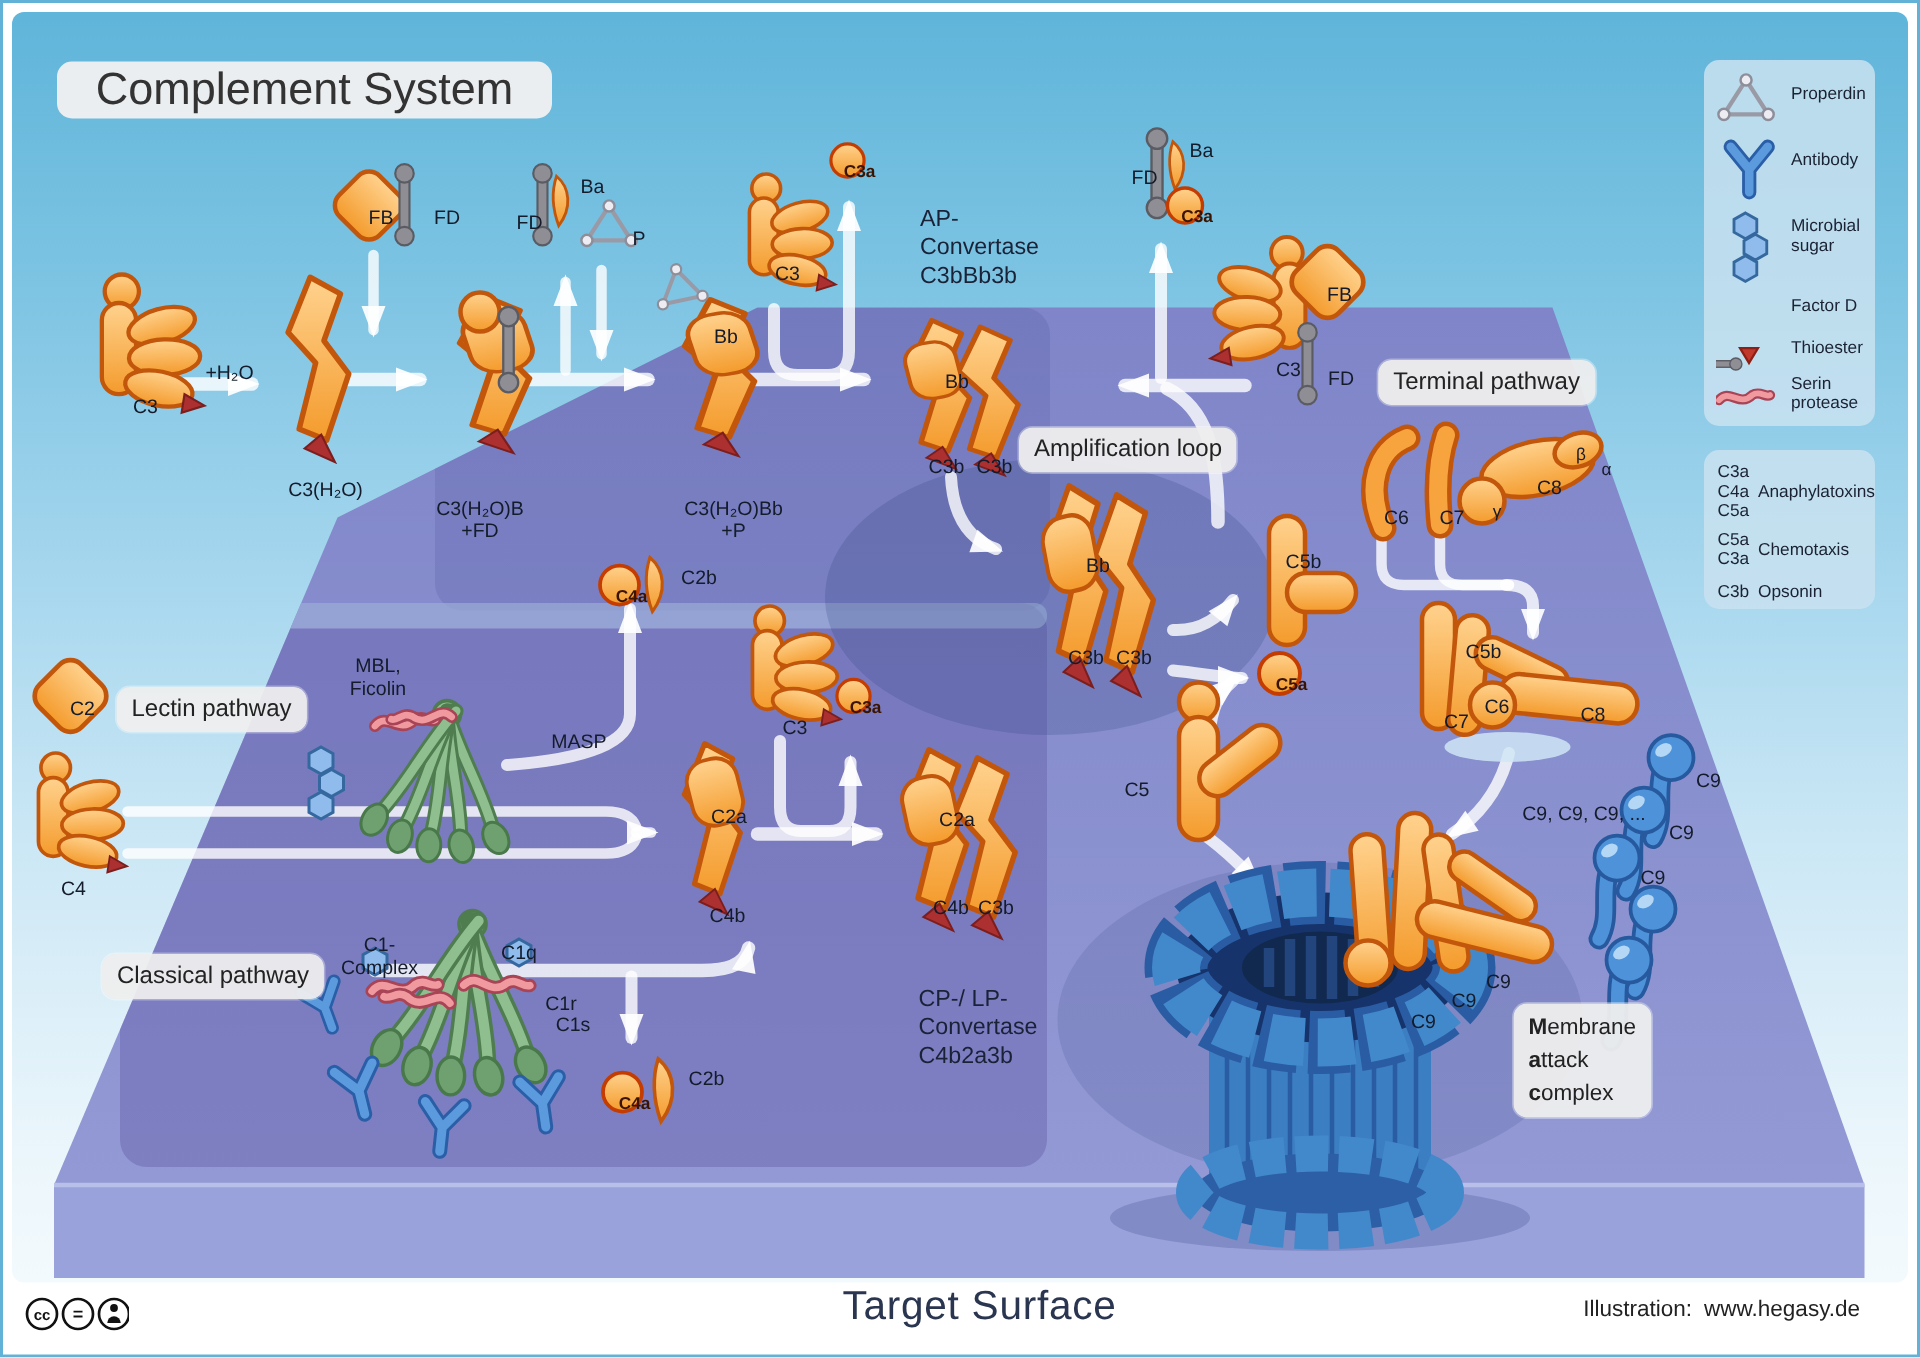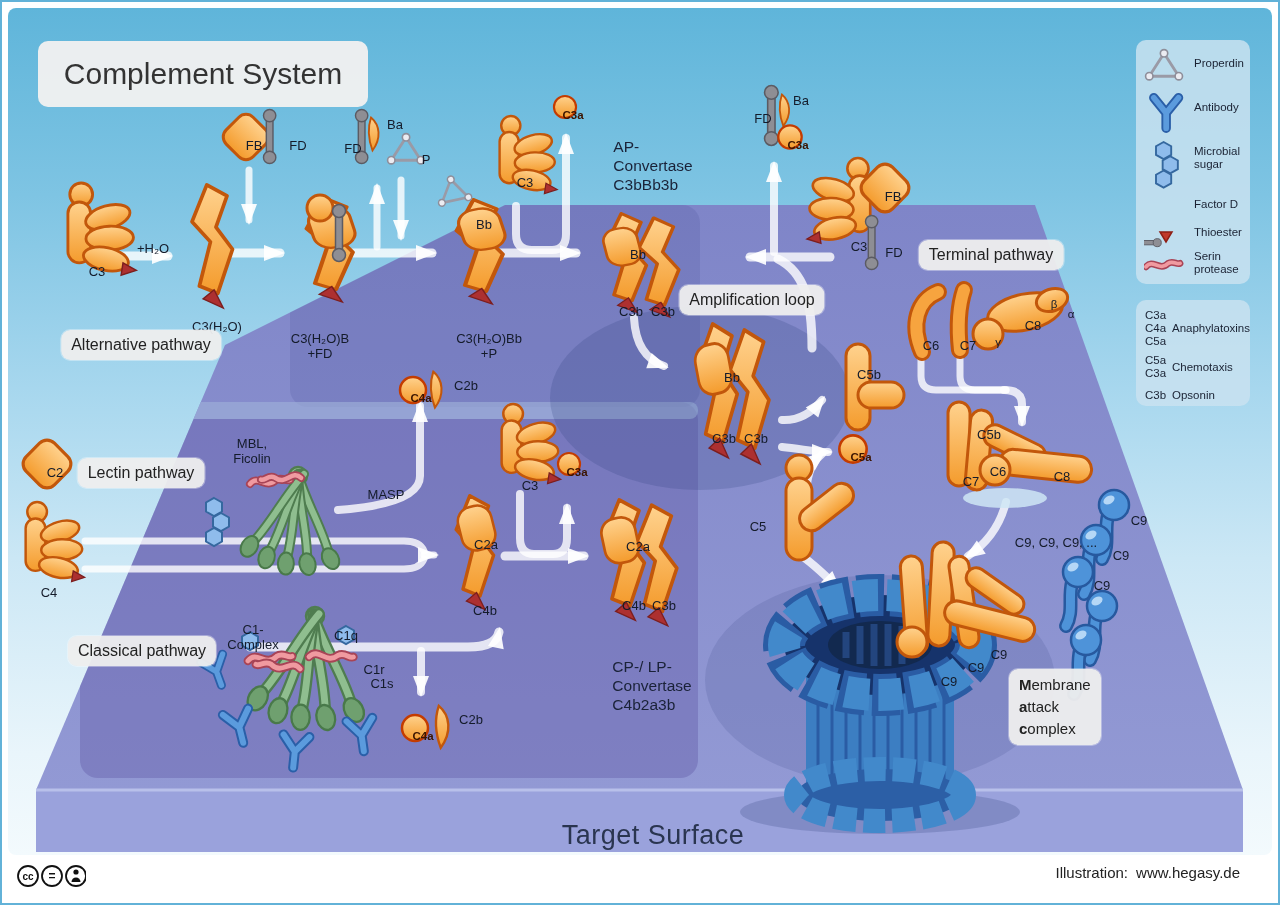--- a/index.html
+++ b/index.html
@@ -6,26 +6,26 @@
   #page{position:relative;width:1280px;height:905px;overflow:hidden;background:#fff;outline:2px solid #62b2d8;outline-offset:-2px;}
   #canvas{position:absolute;left:8px;top:8px;width:1264px;height:847px;border-radius:8px;
     background:linear-gradient(180deg,#5fb5da 0%,#7ec4e3 22%,#a7d7ee 45%,#cbe7f5 65%,#e9f5fb 88%,#f3fafd 100%);}
   svg.scene{position:absolute;left:0;top:0;}
   .lab{position:absolute;transform:translate(-50%,-50%);font-size:13px;color:#141b2a;white-space:pre-line;text-align:center;line-height:15px;}
   .lab.small{font-size:11.5px;line-height:13px;}
   .ball-lab{position:absolute;transform:translate(-50%,-50%);font-size:11.5px;color:#3a1400;font-weight:bold;}
   .gbox{position:absolute;transform:translate(-50%,-50%);background:rgba(238,238,238,0.95);border-radius:9px;
     padding:5px 10px;font-size:16px;line-height:20px;color:#222;box-shadow:0 0 0 1px rgba(255,255,255,0.35);}
   .gbox.topleftbox{transform:none;text-align:left;}
-  .titlebox{position:absolute;left:30px;top:33px;width:330px;height:66px;background:rgba(240,240,240,0.96);
+  .titlebox{position:absolute;left:30px;top:33px;width:330px;height:38px;background:rgba(240,240,240,0.96);
     border-radius:10px;display:flex;align-items:center;justify-content:center;font-size:30px;color:#333;}
   .heading{position:absolute;transform:translate(-50%,-50%);font-size:15.5px;line-height:19px;color:#1a2238;text-align:left;white-space:pre-line;}
   .legend-panel{position:absolute;background:rgba(201,226,240,0.85);border-radius:10px;}
   .legend-item-label{position:absolute;font-size:11.5px;line-height:13px;color:#1a2233;white-space:pre-line;}
-  .target-label{position:absolute;transform:translate(-50%,-50%);font-size:27px;color:#2a3550;letter-spacing:0.5px;}
+  .target-label{position:absolute;transform:translate(-50%,-50%);font-size:27px;color:#2a3550;letter-spacing:0.5px;margin-top:36px;}
   .footer-credit{position:absolute;right:40px;top:864px;font-size:15px;color:#222;}
   .footer-credit span{margin-left:8px;}
   .mac-line{display:block;font-size:15px;line-height:22px;color:#222;}
   .mac-line b{font-weight:bold;}
 </style>
 </head>
 <body>
 
 <div id="page">
 <div id="canvas">
@@ -433,22 +433,20 @@
 C4b2a3b</div>
 <div class="lab" style="left:245px;top:629px">C1-
 Complex</div>
 <div class="lab" style="left:338px;top:627px">C1q</div>
 <div class="lab" style="left:366px;top:661px">C1r</div>
 <div class="lab" style="left:374px;top:675px">C1s</div>
 <div class="ball-lab" style="left:415px;top:728px">C4a</div>
 <div class="lab" style="left:463px;top:711px">C2b</div>
 
 <div class="titlebox">Complement System</div>
-<div class="gbox" style="left:133px;top:337px">Alternative
-pathway</div>
 <div class="gbox" style="left:133px;top:465px">Lectin
 pathway</div>
 <div class="gbox" style="left:134px;top:643px">Classical
 pathway</div>
 <div class="gbox" style="left:983px;top:247px">Terminal
 pathway</div>
 <div class="gbox" style="left:744px;top:292px">Amplification
 loop</div>
 <div class="gbox topleftbox" style="left:1001px;top:661px;transform:none">
   <span class="mac-line"><b>M</b><span>embrane</span></span>

